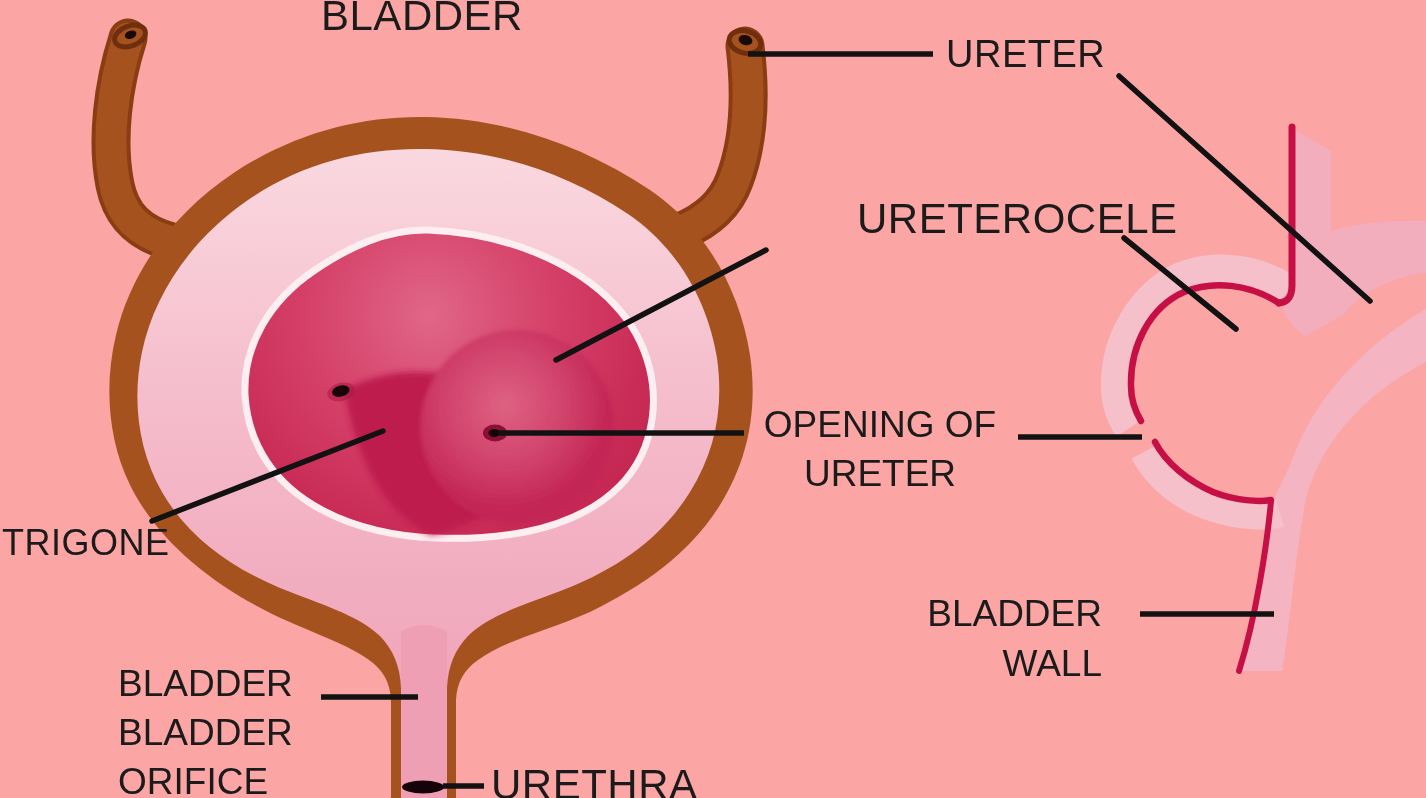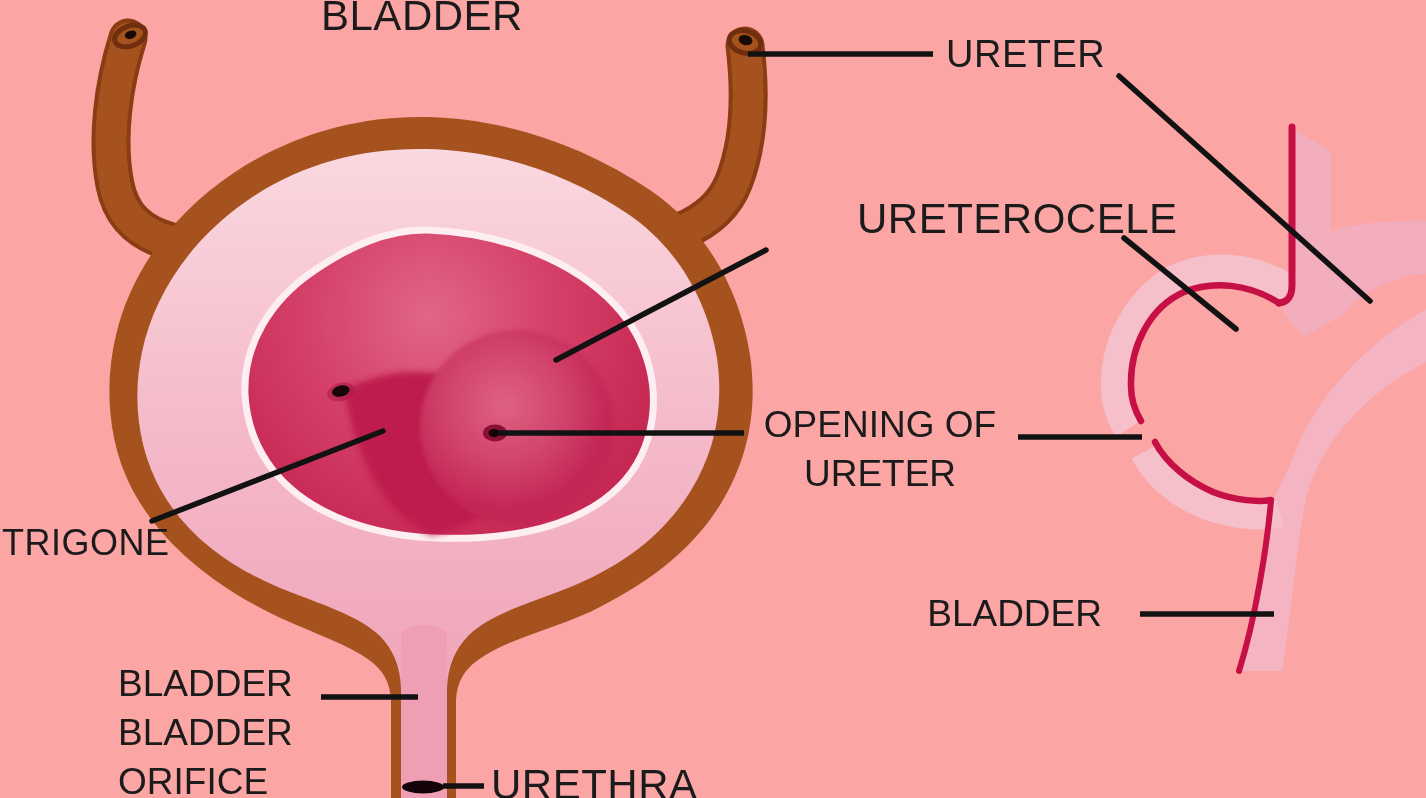--- a/index.html
+++ b/index.html
@@ -194,15 +194,16 @@
   <div class="lbl lbl-internal">
     <div>BLADDER</div>
     <div>BLADDER</div>
     <div>ORIFICE</div>
   </div>
 
   <div class="lbl lbl-urethra">URETHRA</div>
 
   <div class="lbl lbl-bladderwall">
     <div>BLADDER</div>
+    <div>WALL</div>
   </div>
 
 </div>
 
 </body></html>

